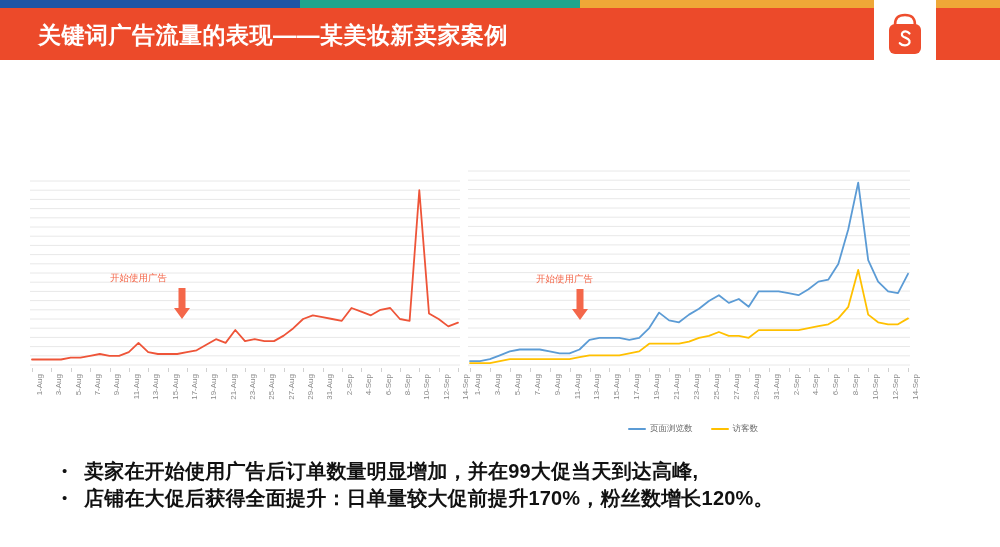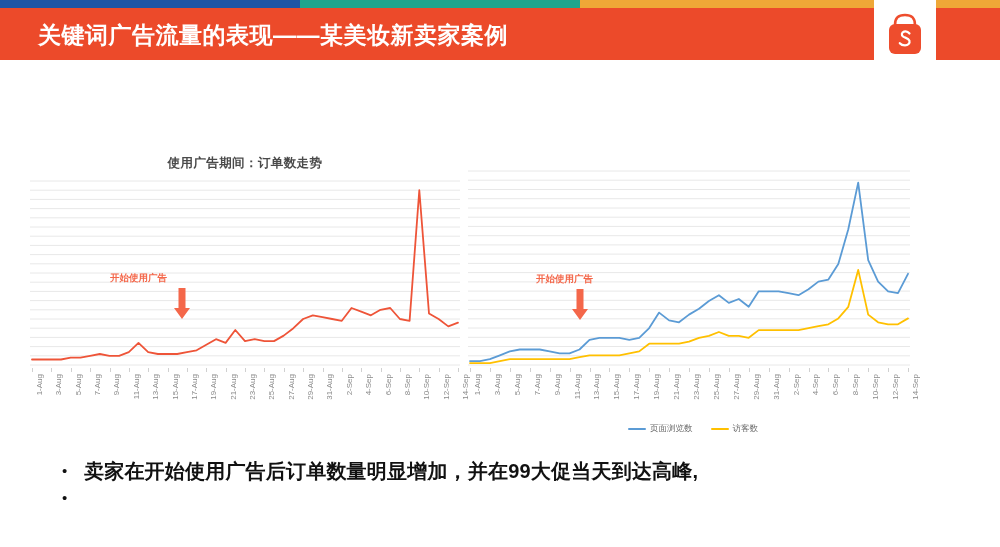--- a/index.html
+++ b/index.html
@@ -38,21 +38,21 @@
   .plot svg{display:block;}
 
   .xlabels{position:absolute;left:0;top:0;width:100%;height:44px;}
   .xlab{
     position:absolute;top:2px;
     font-size:8px;color:#8a8a8a;
     transform-origin:left top;transform:rotate(-90deg) translateX(-100%);
     white-space:nowrap;
   }
 
-  .annot{position:absolute;color:#f4674a;font-size:9.5px;font-weight:bold;white-space:nowrap;}
+  .annot{position:absolute;color:#f4674a;font-size:9.5px;font-weight:normal;white-space:nowrap;}
   .annot-arrow{position:absolute;}
 
   .legend{position:absolute;display:flex;gap:18px;align-items:center;font-size:8.5px;color:#6b6b6b;}
   .legend-item{display:flex;align-items:center;gap:4px;text-align:right;}
   .legend-swatch{display:inline-block;width:18px;height:2px;border-radius:1px;}
 
   
   .bullets{position:absolute;left:62px;top:461px;width:880px;}
   .bullet{display:flex;align-items:flex-start;margin-bottom:6px;}
   .bullet-dot{width:22px;color:#111;font-size:15px;line-height:20px;flex:0 0 22px;}
@@ -79,21 +79,20 @@
     <svg viewBox="0 0 42 44" width="42" height="44">
       <path d="M11 12 C11 5, 14 2, 21 2 C28 2, 31 5, 31 12" fill="none" stroke="#ee4d2d" stroke-width="2.6" stroke-linecap="round"></path>
       <rect x="5" y="11" width="32" height="30" rx="6" fill="#ee4d2d"></rect>
       <path d="M25.5 20.5 C24 18.6, 21.8 18, 20 18.6 C17.6 19.4, 17 22.2, 19.2 23.6
                C21 24.8, 24.6 25.2, 25.4 27.6 C26.2 30.2, 24 32.4, 21 32.4
                C18.6 32.4, 16.8 31.4, 15.8 30.2" fill="none" stroke="#ffffff" stroke-width="2.2" stroke-linecap="round"></path>
     </svg>
   </div>
 
   <div class="chart" id="chart-left" style="left:30px;top:155px;width:430px;height:216px;">
-    <div class="chart-title">使用广告期间：订单数走势</div>
     <div class="plot" id="plot-left" style="width:430px;height:188px;">
         <svg width="430" height="188" viewBox="0 0 430 188">
           <line x1="0" y1="2.0" x2="430" y2="2.0" stroke="#e8e8e8" stroke-width="1"></line>
           <line x1="0" y1="11.2" x2="430" y2="11.2" stroke="#e8e8e8" stroke-width="1"></line>
           <line x1="0" y1="20.4" x2="430" y2="20.4" stroke="#e8e8e8" stroke-width="1"></line>
           <line x1="0" y1="29.6" x2="430" y2="29.6" stroke="#e8e8e8" stroke-width="1"></line>
           <line x1="0" y1="38.8" x2="430" y2="38.8" stroke="#e8e8e8" stroke-width="1"></line>
           <line x1="0" y1="48.0" x2="430" y2="48.0" stroke="#e8e8e8" stroke-width="1"></line>
           <line x1="0" y1="57.2" x2="430" y2="57.2" stroke="#e8e8e8" stroke-width="1"></line>
           <line x1="0" y1="66.4" x2="430" y2="66.4" stroke="#e8e8e8" stroke-width="1"></line>
@@ -265,16 +264,17 @@
       </div>
     </div>
 
   <div class="bullets" id="bullets">
       <div class="bullet">
         <div class="bullet-dot">•</div>
         <div class="bullet-text">卖家在开始使用广告后订单数量明显增加，并在99大促当天到达高峰,</div>
       </div>
       <div class="bullet">
         <div class="bullet-dot">•</div>
+        <div class="bullet-text">店铺在大促后获得全面提升：日单量较大促前提升170%，粉丝数增长120%。</div>
       </div>
     </div>
 
 </div>
 
 </body></html>

